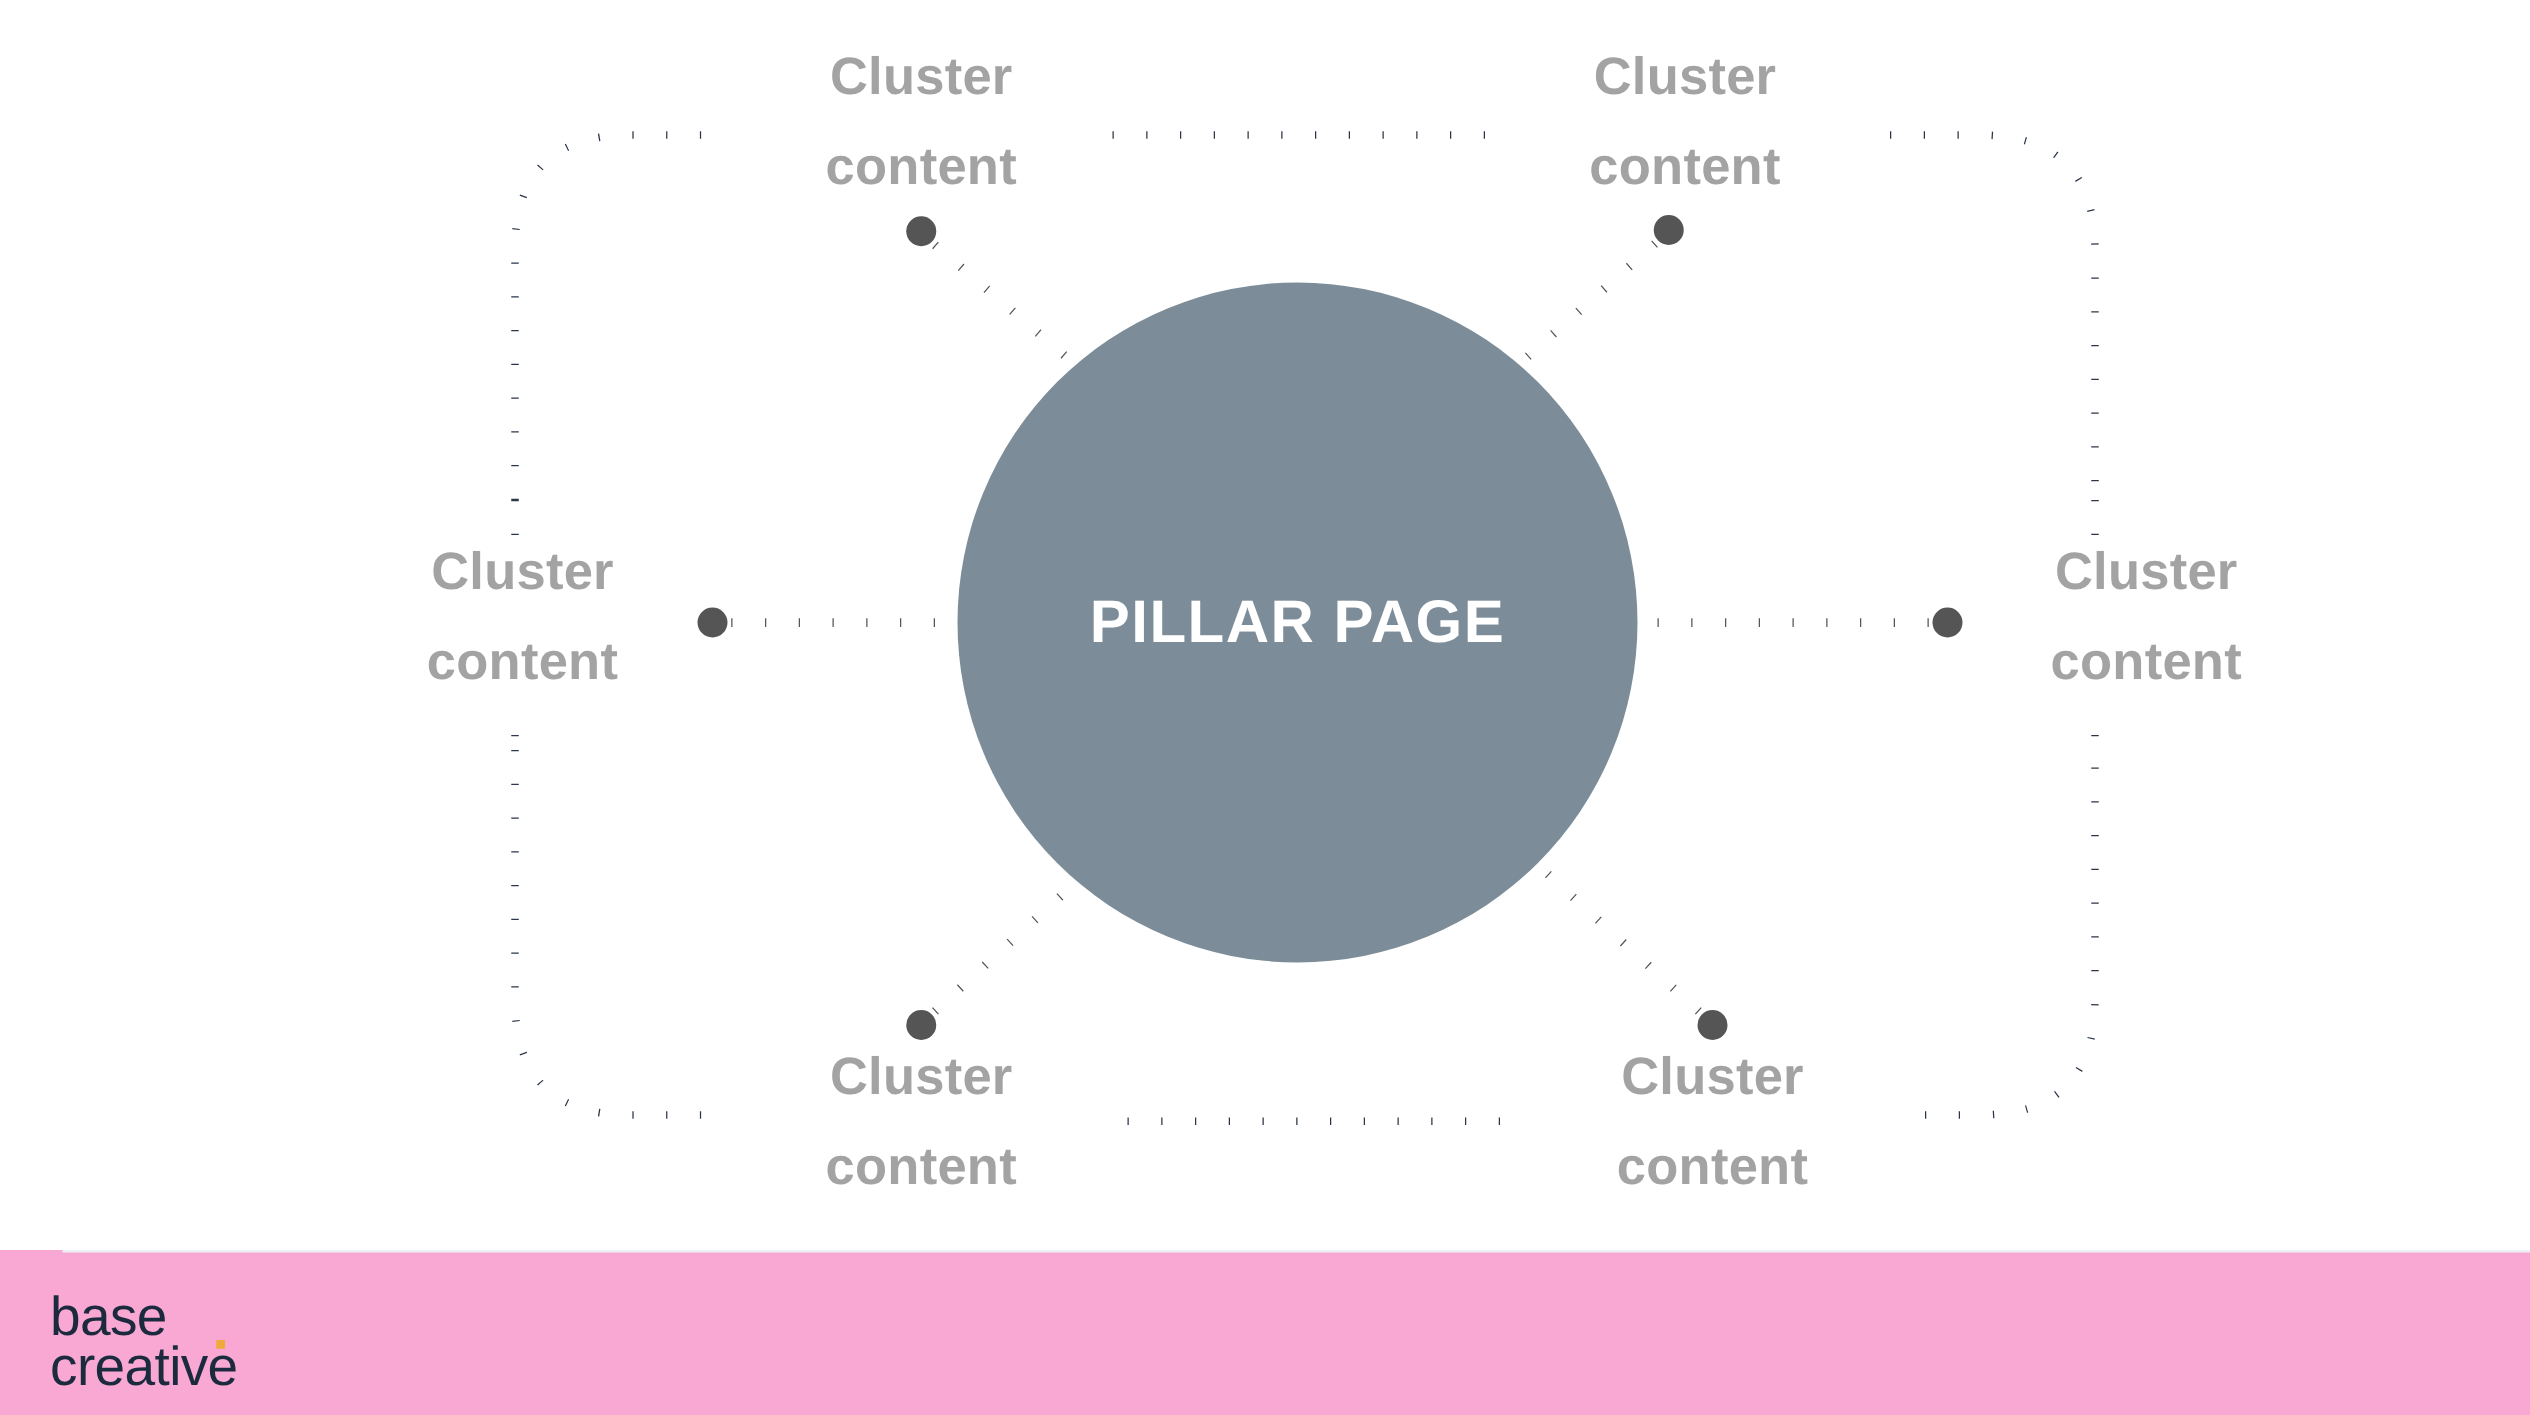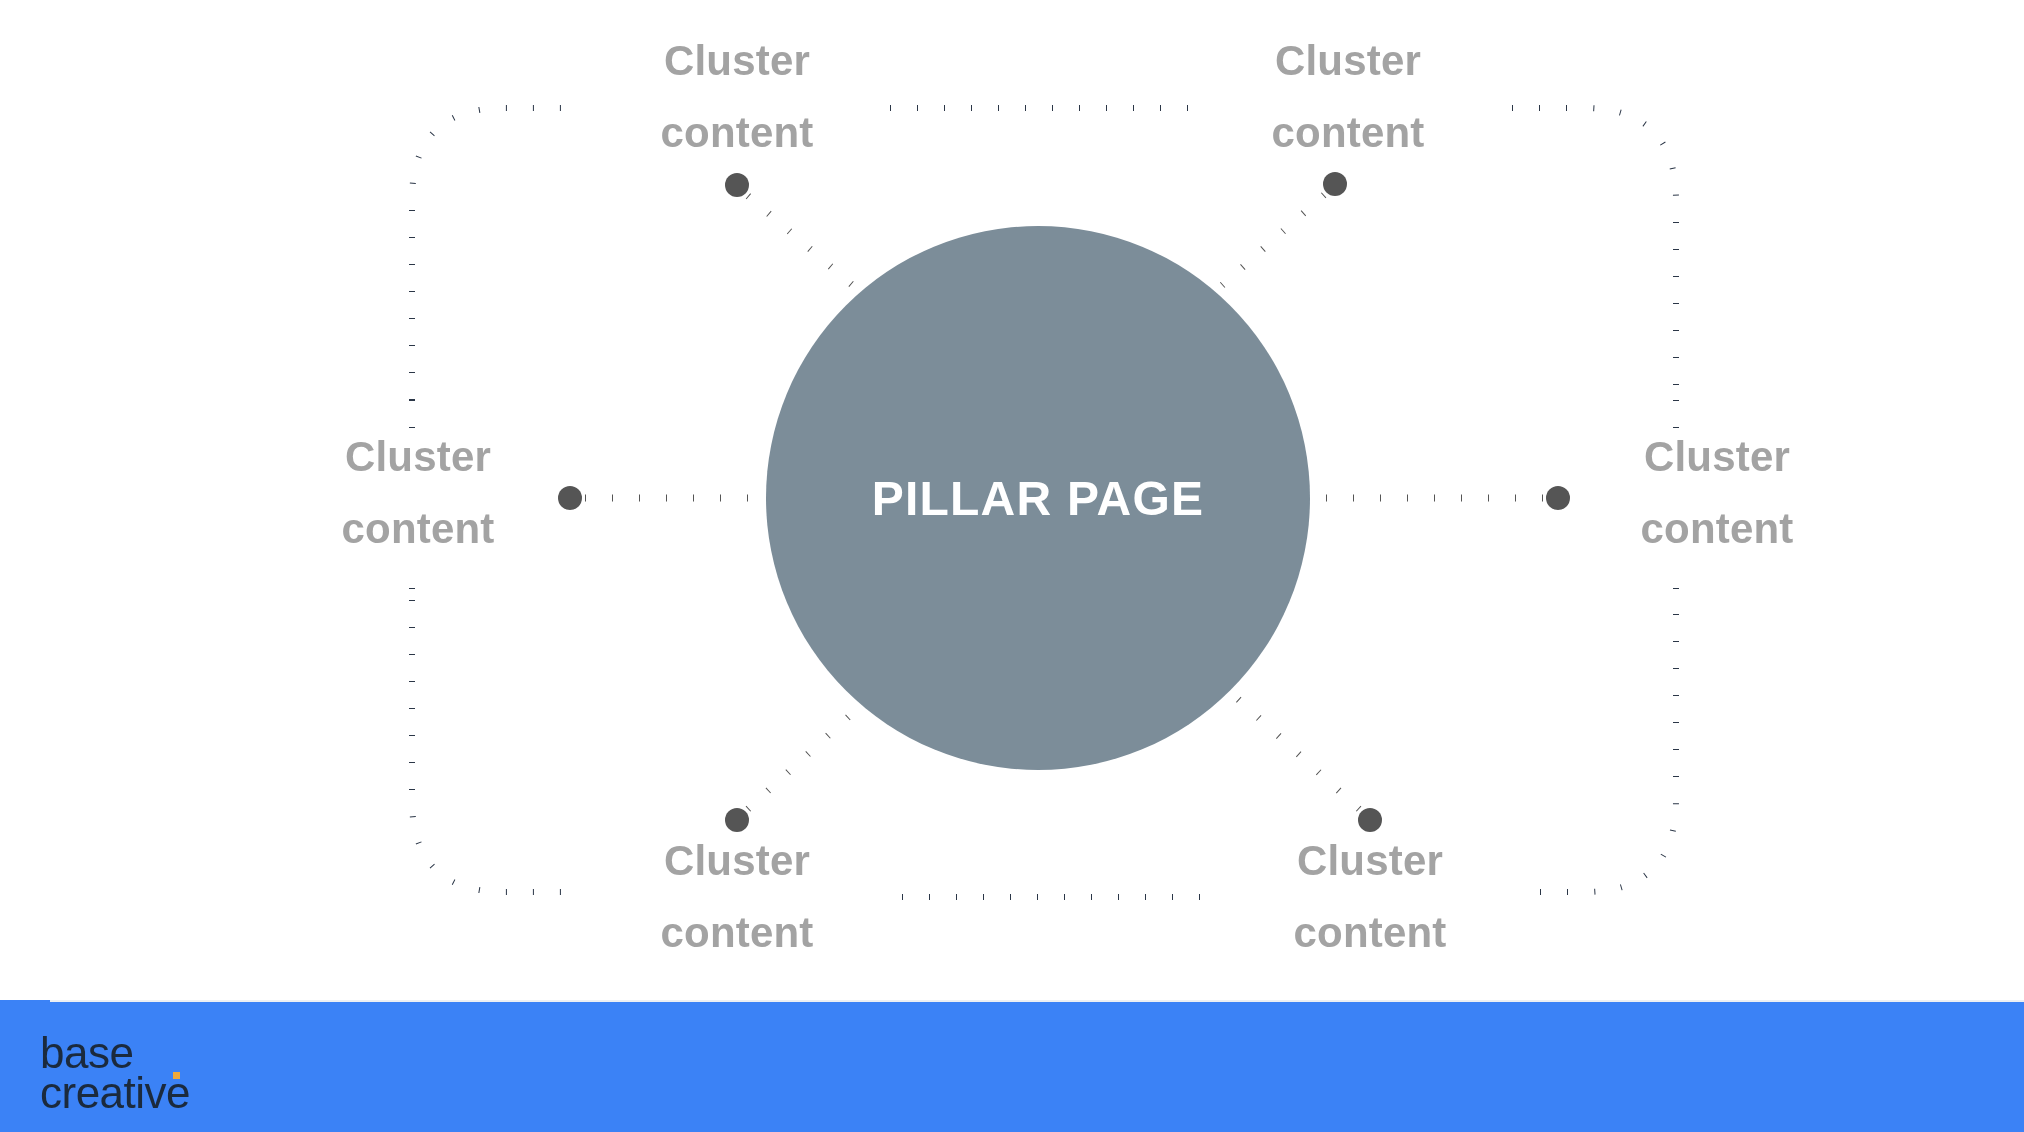--- a/index.html
+++ b/index.html
@@ -62,21 +62,21 @@
     fill: #7c8d99;
   }
 
   
   #footer {
     position: absolute;
     left: 0;
     top: 1000px;
     width: 2024px;
     height: 132px;
-    background: #3b82f6;
+    background: #f9a8d4;
   }
   #footer-divider {
     position: absolute;
     left: 50px;
     top: 0;
     width: 1974px;
     height: 2px;
     background: #eceff3;
   }
   #logo {

